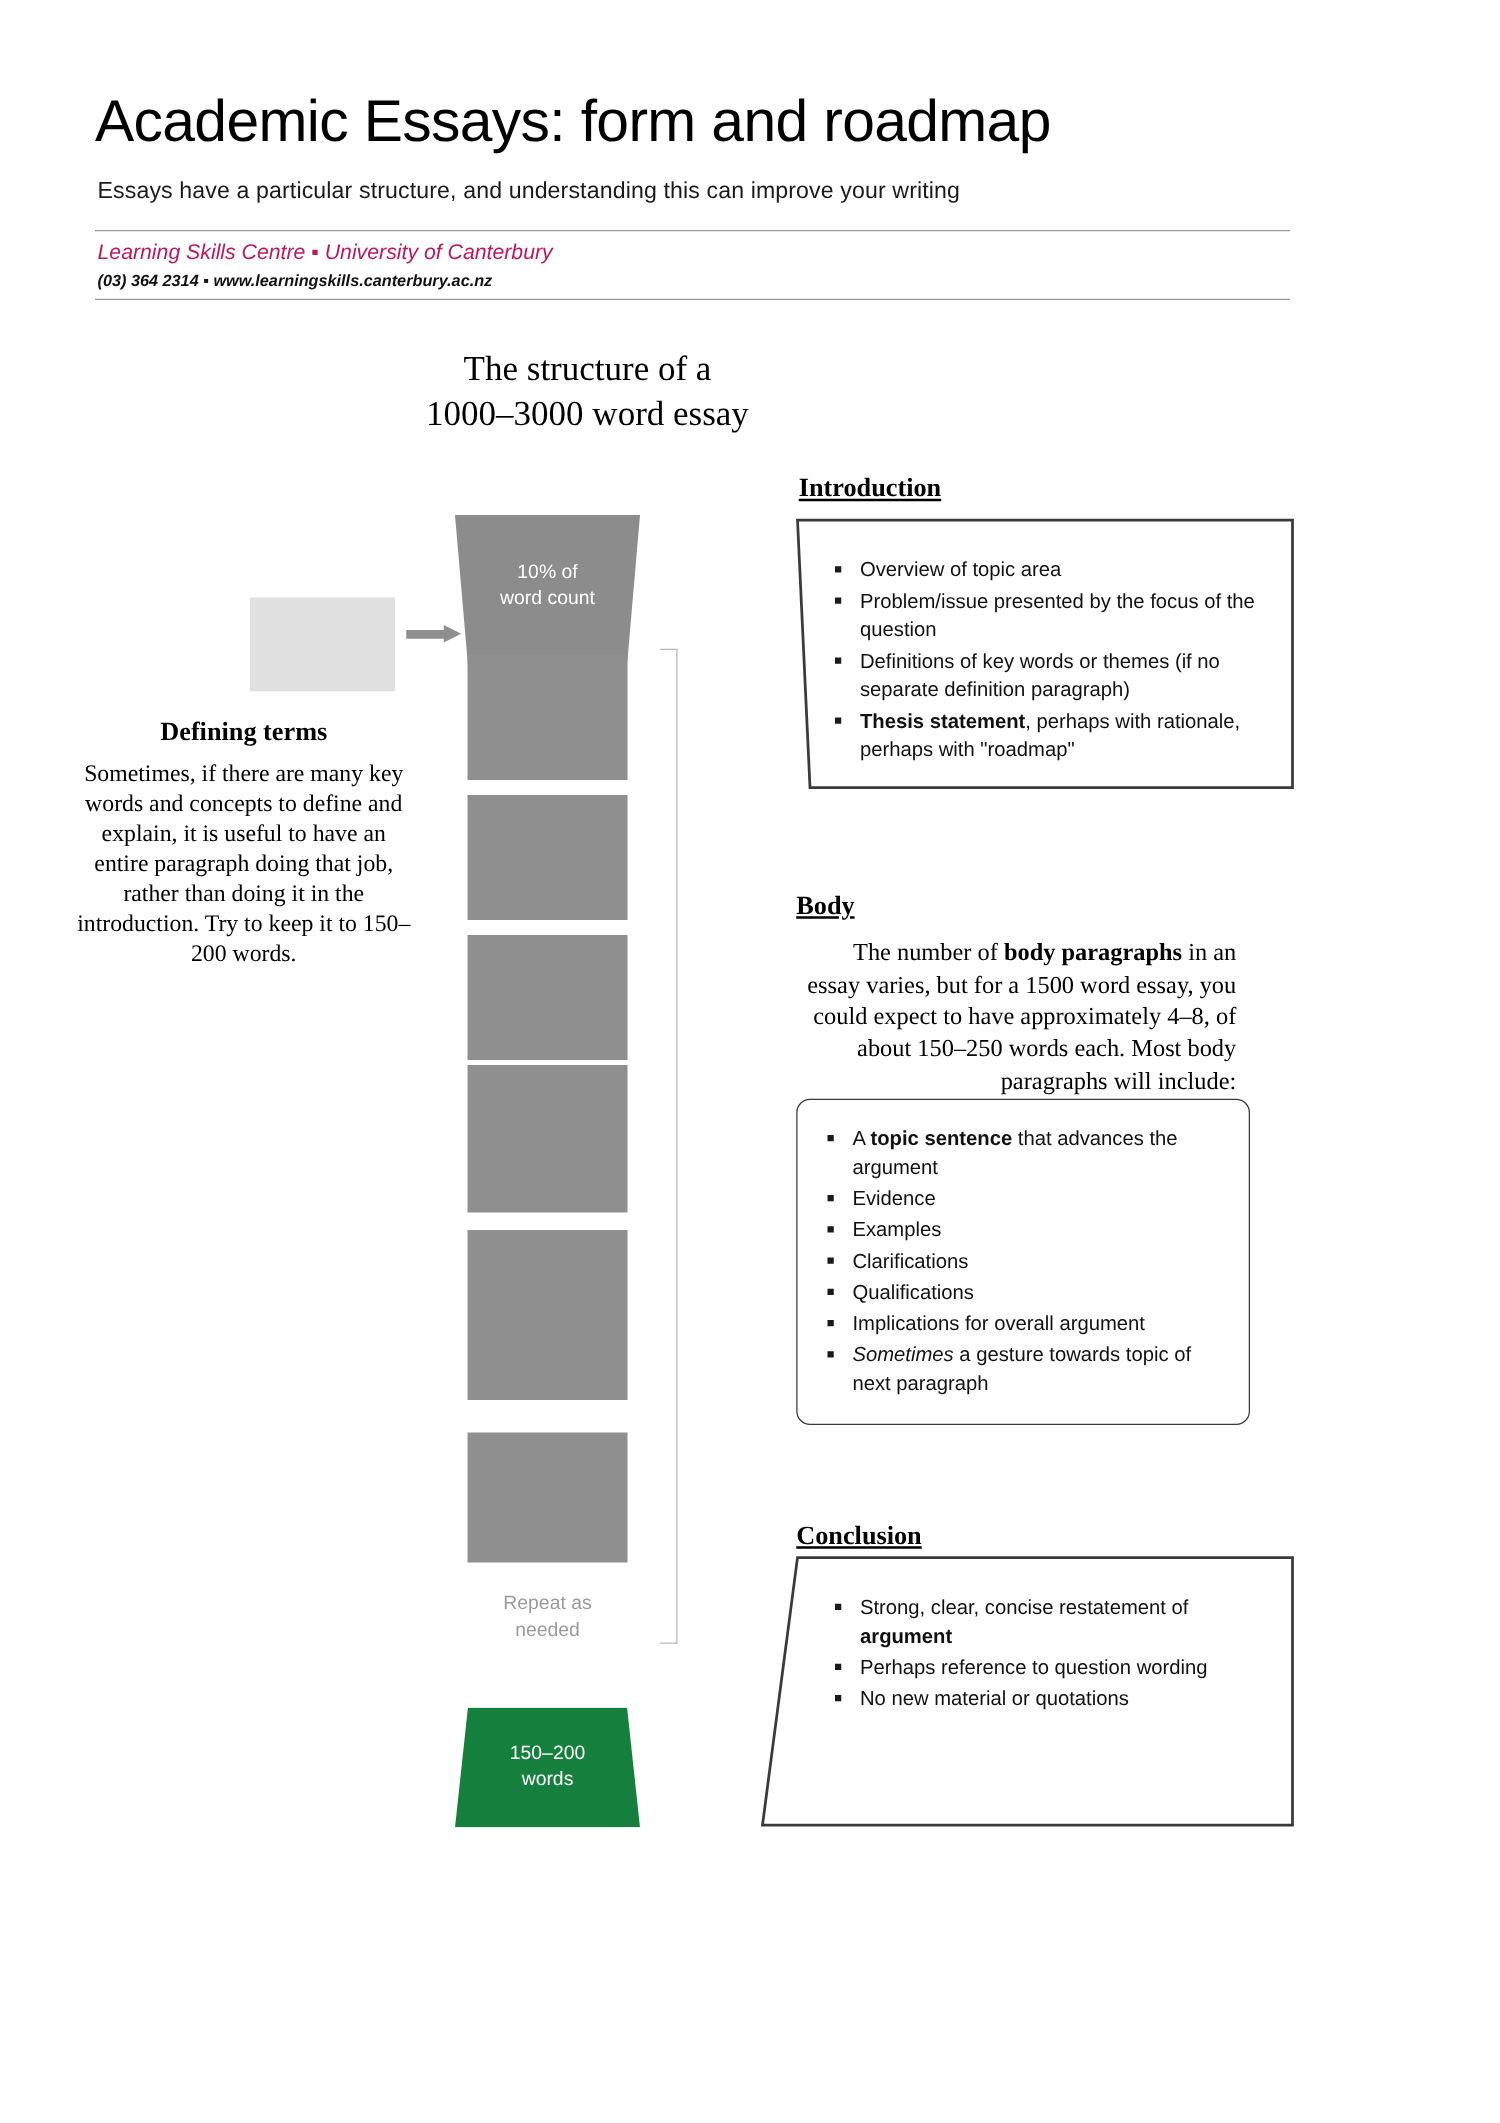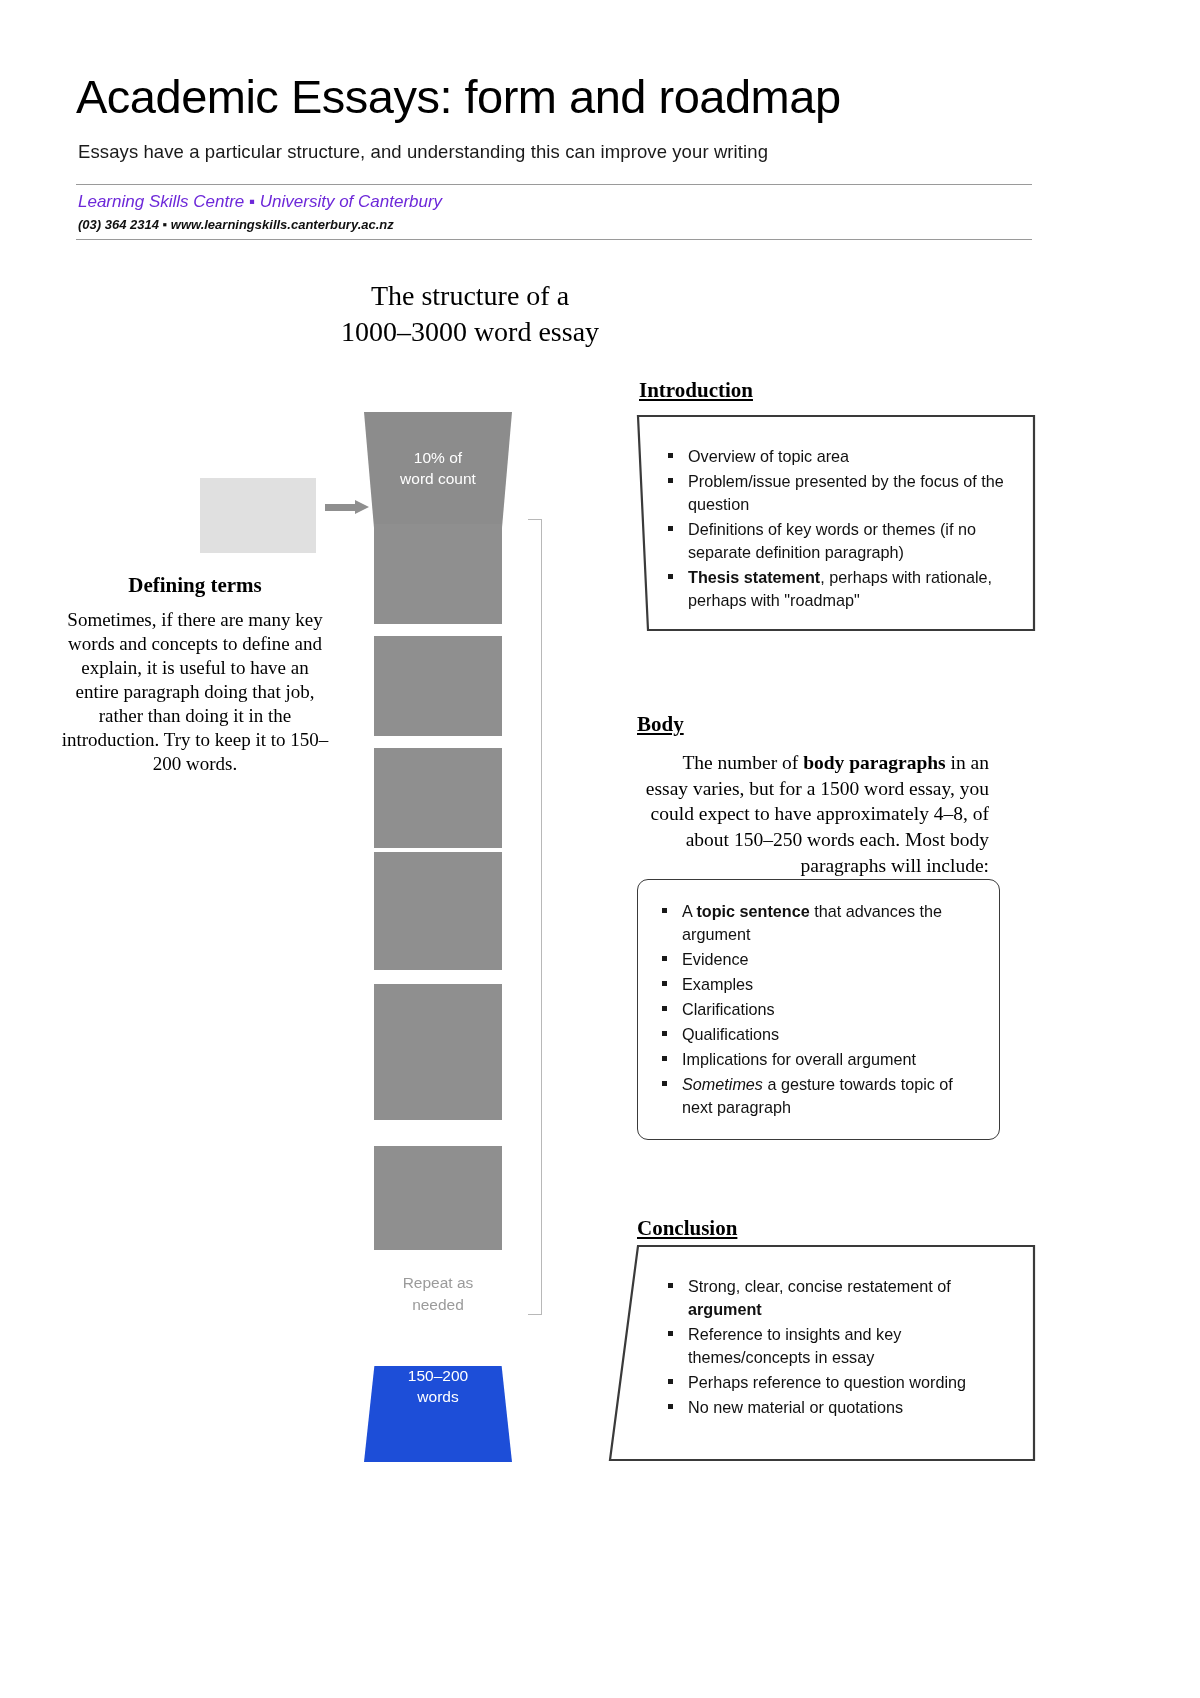--- a/index.html
+++ b/index.html
@@ -25,21 +25,21 @@
     font-size:18.5px; font-weight:400; color:#1a1a1a; letter-spacing:0.1px;
   }
   .rule {
     position:absolute; left:76px; width:956px; height:1px;
     background:#9a9a9a;
   }
   .rule.r1 { top:184px; }
   .rule.r2 { top:239px; }
   .hdr-org {
     position:absolute; left:78px; top:192px; width:900px;
-    font-size:17px; font-style:italic; color:#6d28d9;
+    font-size:17px; font-style:italic; color:#be185d;
   }
   .hdr-contact {
     position:absolute; left:78px; top:217px; width:900px;
     font-size:13px; font-style:italic; font-weight:700; color:#111;
   }
 
   
   .diag-title {
     position:absolute; left:230px; top:278px; width:480px;
     text-align:center;
@@ -70,24 +70,24 @@
 
   .bracket {
     position:absolute; left:528px; top:519px; width:14px; height:796px;
     border-top:1.5px solid #b8b8b8;
     border-right:1.5px solid #b8b8b8;
     border-bottom:1.5px solid #b8b8b8;
   }
 
   .trap-bot {
     position:absolute; left:364px; top:1366px; width:148px; height:96px;
-    background:#1d4ed8;
+    background:#15803d;
     clip-path: polygon(7% 0%, 93% 0%, 100% 100%, 0% 100%);
     color:#ffffff; font-size:15.5px; line-height:1.35;
-    display:flex; align-items:flex-start; justify-content:center; text-align:center;
+    display:flex; align-items:center; justify-content:center; text-align:center;
   }
 
   
   .def-box {
     position:absolute; left:200px; top:478px; width:116px; height:75px;
     background:#e0e0e0;
   }
   .arrow {
     position:absolute; left:325px; top:500px; width:46px; height:14px;
   }
@@ -236,19 +236,18 @@
   </div>
 
   <div class="sec-head" id="concl-head">Conclusion</div>
 
   <div id="concl-box" style="position:absolute; left:608px; top:1244px; width:428px; height:218px;">
     <svg class="trapsvg" width="428" height="218" viewBox="0 0 428 218" aria-hidden="true">
       <polygon points="30,2 426,2 426,216 2,216" fill="#ffffff" stroke="#3a3a3a" stroke-width="2.2"></polygon>
     </svg>
     <ul class="bl" id="concl-list" style="position:absolute; left:52px; top:31px; width:350px;">
         <li><span>Strong, clear, concise restatement of </span><b>argument</b></li>
-        <li><span>Reference to insights and key themes/concepts in essay</span></li>
         <li><span>Perhaps reference to question wording</span></li>
         <li><span>No new material or quotations</span></li>
       </ul>
   </div>
 
 </div>
 
 </body></html>

